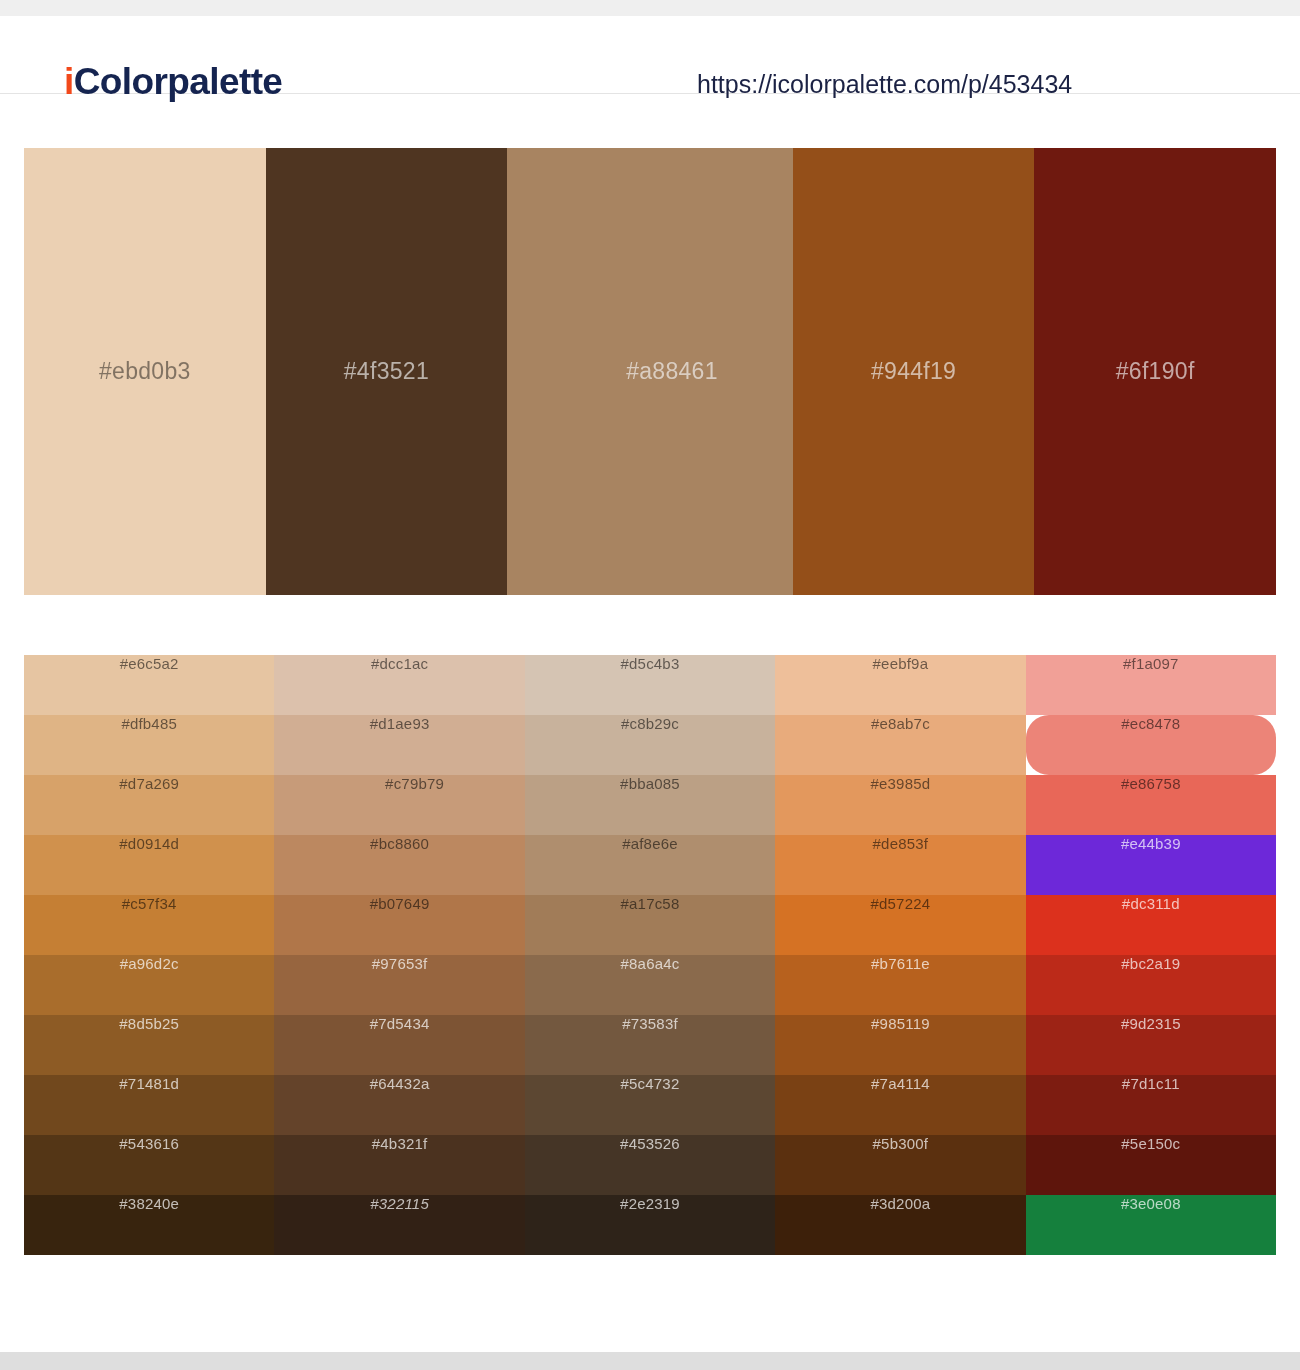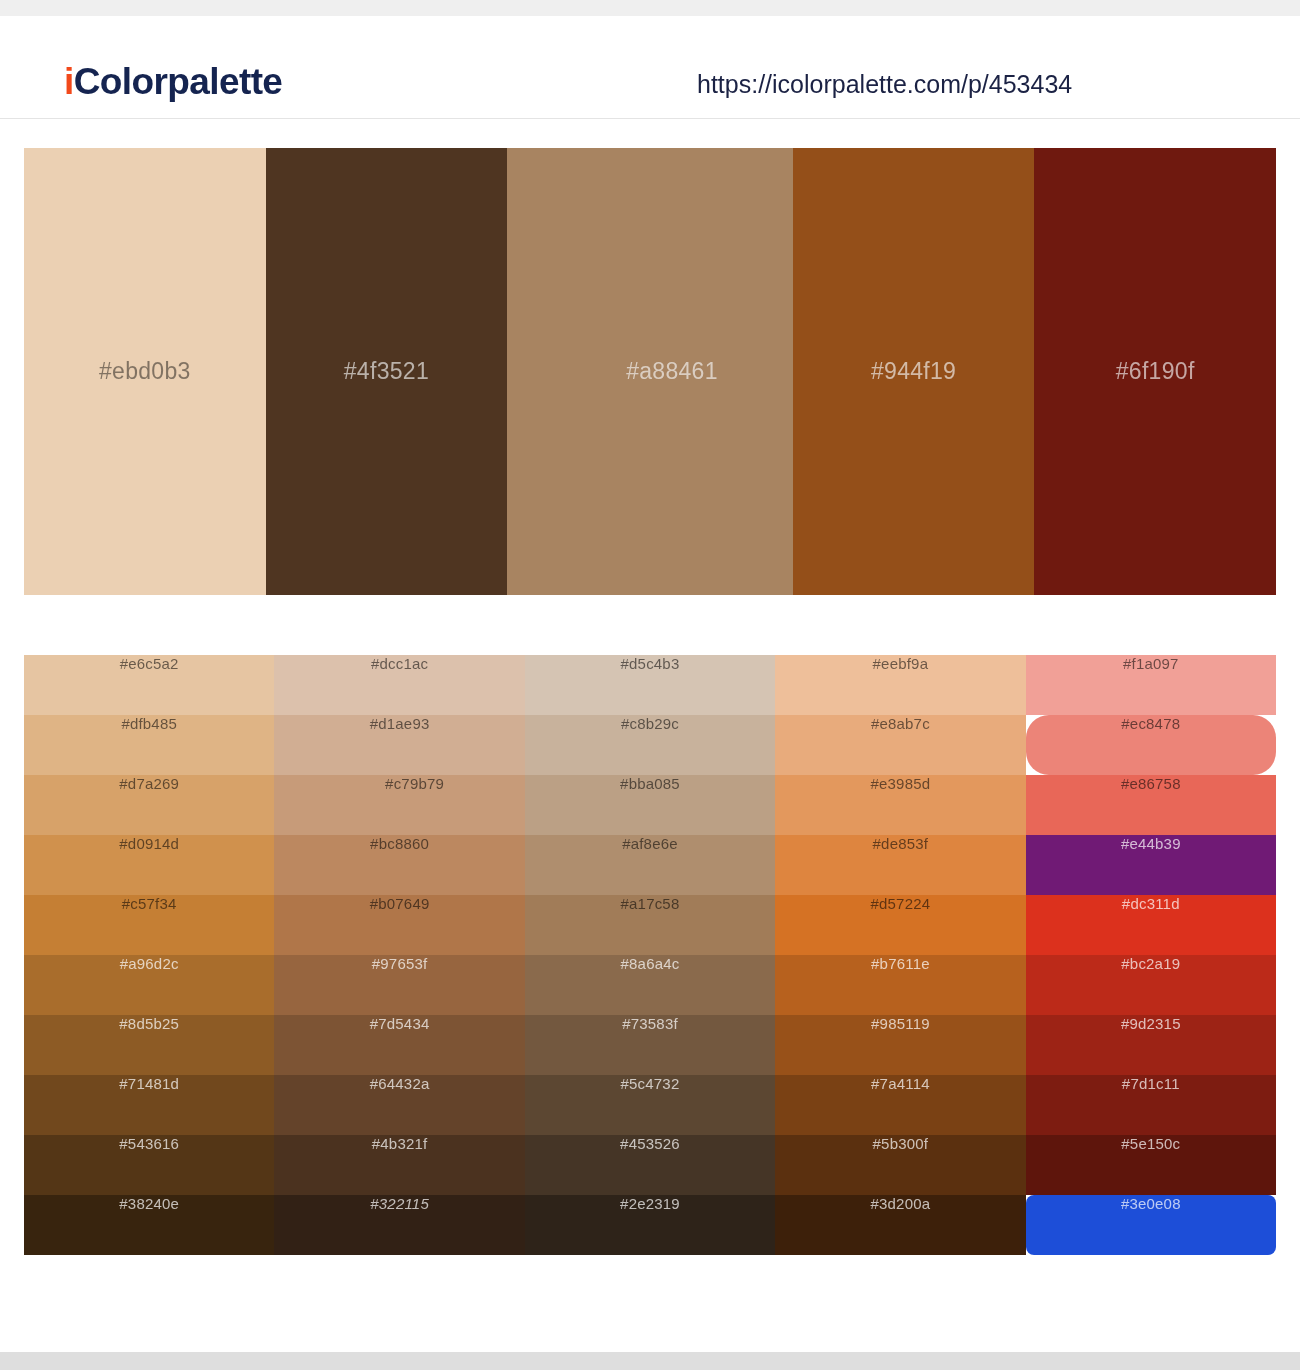--- a/index.html
+++ b/index.html
@@ -27,21 +27,21 @@
     width: 1300px;
     height: 16px;
     background: #efefef;
   }
 
   
   .header {
     position: absolute;
     top: 16px; left: 0;
     width: 1300px;
-    height: 103px;
+    height: 78px;
     background: #ffffff;
     border-bottom: 1px solid #e4e4e4;
   }
 
   .logo {
     position: absolute;
     left: 64px;
     top: 44px;
     font-size: 37px;
     font-weight: bold;
@@ -207,21 +207,21 @@
       </div>
       <div class="shade-cell light" style="background: rgb(188, 136, 96);">
         <span class="hexlabel">#bc8860</span>
       </div>
       <div class="shade-cell light" style="background: rgb(175, 142, 110);">
         <span class="hexlabel">#af8e6e</span>
       </div>
       <div class="shade-cell light" style="background: rgb(222, 133, 63);">
         <span class="hexlabel">#de853f</span>
       </div>
-      <div class="shade-cell" style="background: #701a75;">
+      <div class="shade-cell" style="background: #6d28d9;">
         <span class="hexlabel">#e44b39</span>
       </div>
       <div class="shade-cell light" style="background: rgb(197, 127, 52);">
         <span class="hexlabel">#c57f34</span>
       </div>
       <div class="shade-cell light" style="background: rgb(176, 118, 73);">
         <span class="hexlabel">#b07649</span>
       </div>
       <div class="shade-cell light" style="background: rgb(161, 124, 88);">
         <span class="hexlabel">#a17c58</span>
@@ -297,20 +297,20 @@
       </div>
       <div class="shade-cell" style="background: rgb(50, 33, 21); font-style: italic;">
         <span class="hexlabel">#322115</span>
       </div>
       <div class="shade-cell" style="background: rgb(46, 35, 25);">
         <span class="hexlabel">#2e2319</span>
       </div>
       <div class="shade-cell" style="background: rgb(61, 32, 10);">
         <span class="hexlabel">#3d200a</span>
       </div>
-      <div class="shade-cell" style="background: #1d4ed8; border-radius: 8px;">
+      <div class="shade-cell" style="background: #15803d;">
         <span class="hexlabel">#3e0e08</span>
       </div>
     </div>
 
   <div class="footer" style="background: rgb(222, 222, 222);"></div>
 
 </div>
 
 </body></html>

